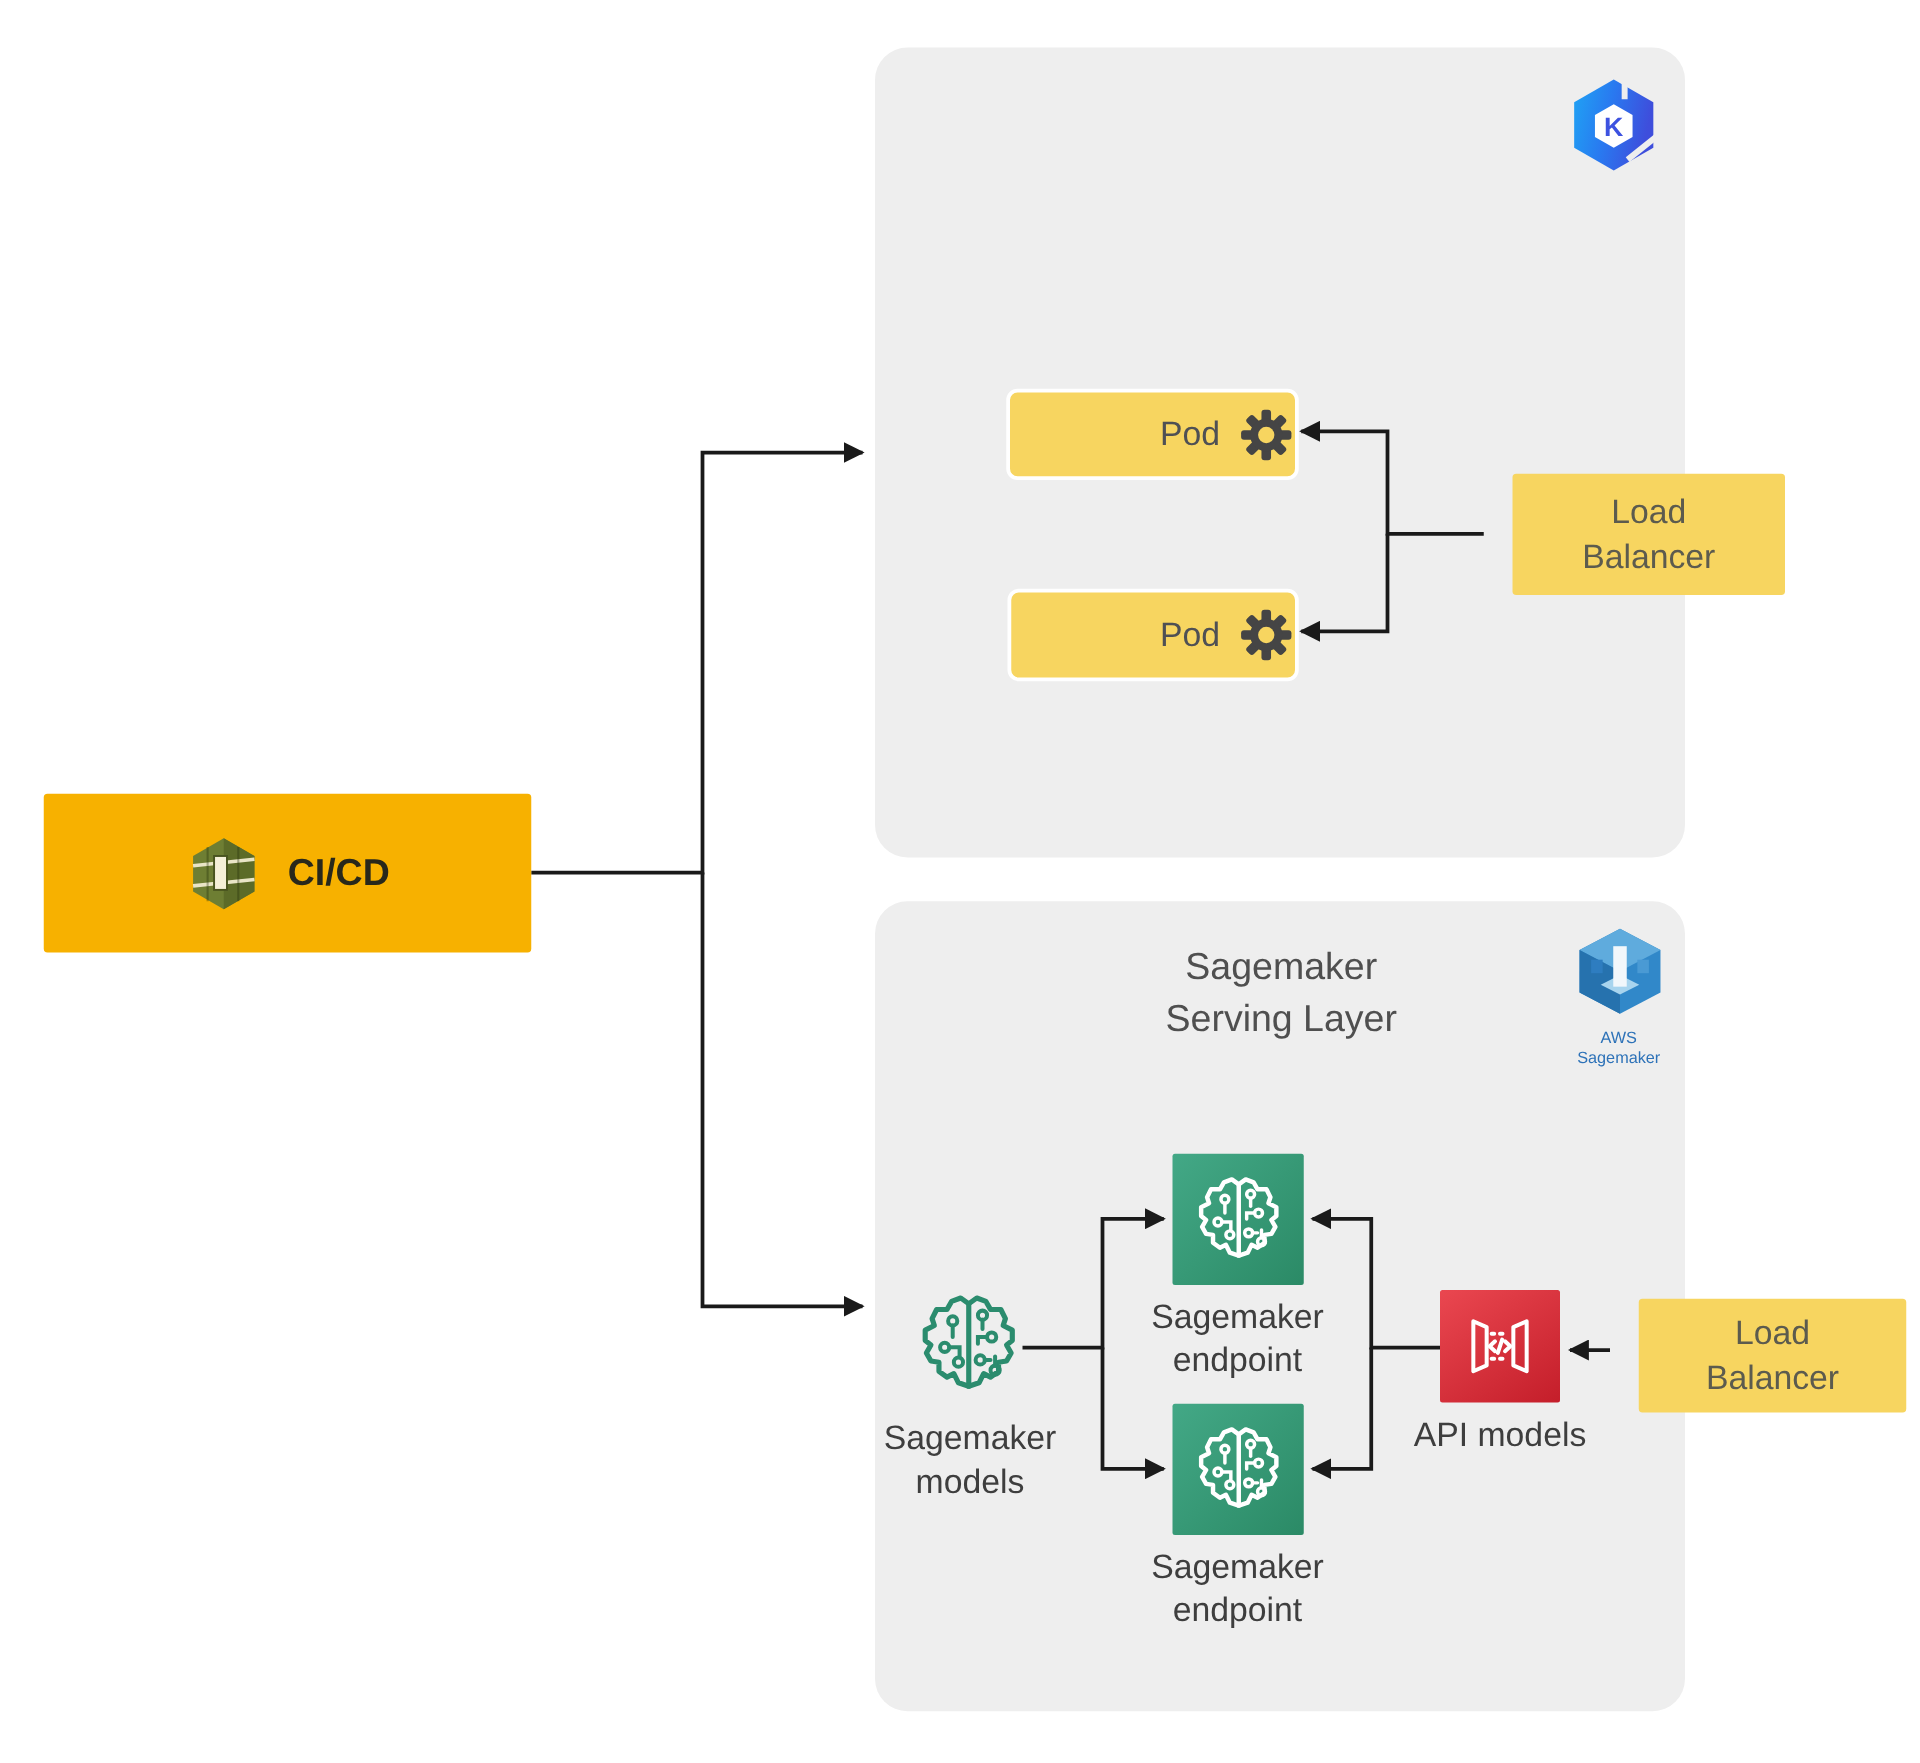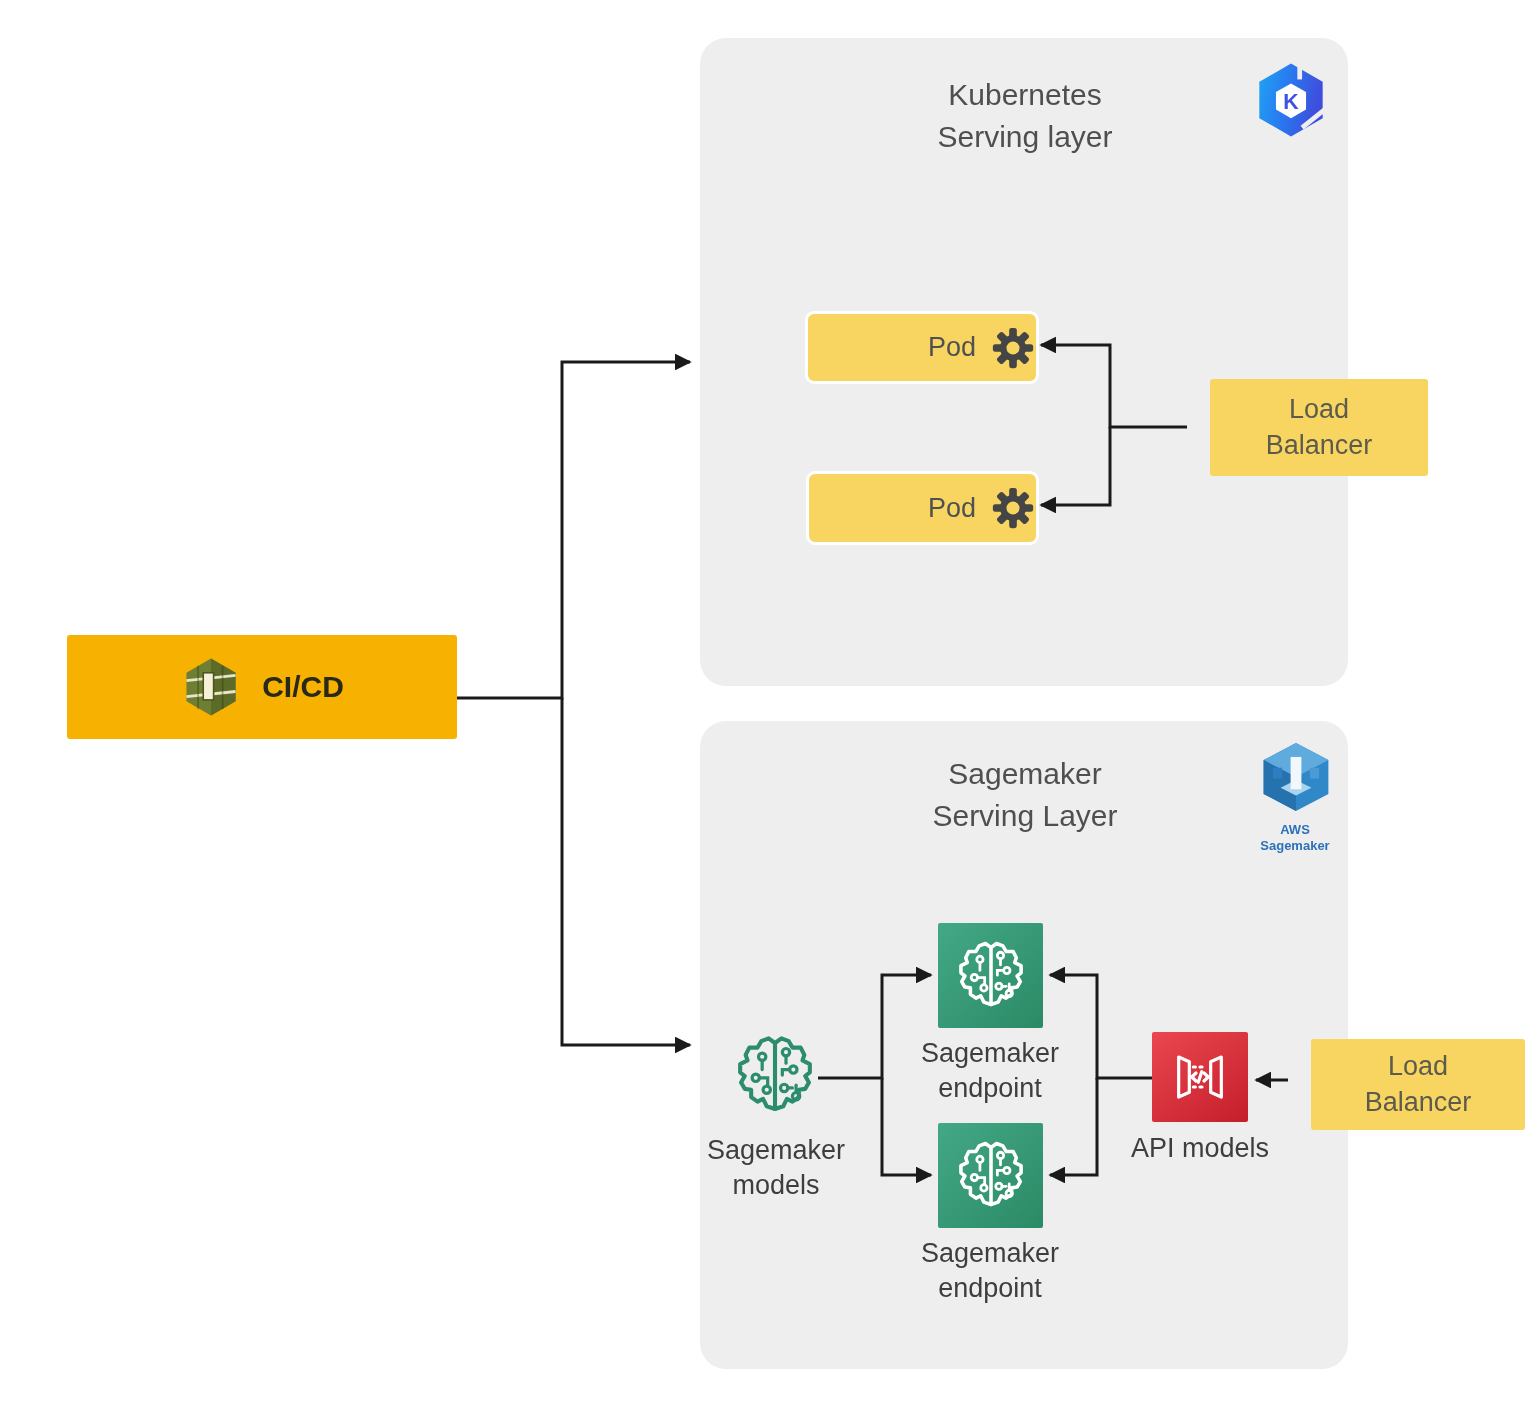--- a/index.html
+++ b/index.html
@@ -25,38 +25,38 @@
     position:absolute;background:#F7D560;border-radius:3px;
     display:flex;align-items:center;justify-content:center;text-align:center;
     font-size:27px;line-height:1.3;color:#5C5B4E;white-space:pre-line;margin-left:23px;
   }
   .pod-box{
     position:absolute;background:#F7D560;border:3px solid #ffffff;border-radius:9px;
     display:flex;align-items:center;justify-content:flex-end;gap:14px;
     font-size:27px;color:#4F5054;
   }
   #cicd-box{
-    position:absolute;left:35px;top:635px;width:390px;height:104px;
+    position:absolute;left:35px;top:635px;width:390px;height:127px;
     background:#F7B100;border-radius:3px;
     display:flex;align-items:center;justify-content:center;gap:20px;
-    font-size:30px;font-weight:600;color:#28281B;margin-left:32px;
+    font-size:30px;font-weight:600;color:#28281B;
   }
   .icon-square{position:absolute;border-radius:2px;display:flex;align-items:center;justify-content:center;}
   #ep1,#ep2{left:938px;width:105px;height:105px;background:linear-gradient(135deg,#43A886,#2B8A66);}
   #ep1{top:923px;} #ep2{top:1123px;}
   #api-gw{left:1152px;top:1032px;width:96px;height:90px;background:linear-gradient(145deg,#EA4750,#C41E2A);}
   .brain{color:#ffffff;}
   .brain.teal{color:#2B8C6E;}
   .brain polygon,.brain path,.brain line,.brain circle{fill:none;stroke:currentColor;}
   .brain polygon,.brain line{stroke-width:4.5;stroke-linejoin:round;stroke-linecap:round;}
   .brain path,.brain circle{stroke-width:3.5;stroke-linecap:round;}
   #connectors{position:absolute;left:0;top:0;width:1536px;height:1410px;pointer-events:none;}
   #sm-logo-caption{
     position:absolute;left:1237px;top:822px;width:116px;text-align:center;
-    font-size:13px;font-weight:bold;line-height:1.2;color:#2D72B8;white-space:pre-line;
+    font-size:13px;font-weight:normal;line-height:1.2;color:#2D72B8;white-space:pre-line;
   }
   svg{display:block;}
 </style>
 </head>
 <body>
 
 <div id="canvas">
 
   <div class="panel" id="k8s-panel"></div>
   <div class="panel" id="sm-panel"></div>
@@ -90,22 +90,20 @@
       <polygon points="24,2 43,13 43,35 24,46 5,35 5,13" fill="#6E7E33"></polygon>
       <polygon points="24,2 43,13 43,35 24,46" fill="#5C6B28"></polygon>
       <path d="M5 19 L43 15" stroke="#E9E5C6" stroke-width="2.2" fill="none"></path>
       <path d="M5 31.5 L43 27.5" stroke="#E9E5C6" stroke-width="2.2" fill="none"></path>
       <path d="M14 7.5 V41 M33 7.5 V41" stroke="rgba(35,45,10,0.35)" stroke-width="1.3" fill="none"></path>
       <rect x="18" y="13" width="8" height="21" fill="#F5F0D7" stroke="#49541F" stroke-width="1.2"></rect>
     </svg>
     <span>CI/CD</span>
   </div>
 
-  <div class="panel-title" style="left:820px;top:74px;">Kubernetes
-Serving layer</div>
 
   <svg style="position:absolute;left:1253px;top:61px;" width="76" height="78" viewBox="0 0 48 48">
     <polygon points="24,1 44,12.5 44,35.5 24,47 4,35.5 4,12.5" fill="url(#kGrad)"></polygon>
     <line x1="29.5" y1="-1" x2="29.5" y2="11" stroke="#EEEEEE" stroke-width="3"></line>
     <line x1="46" y1="29.5" x2="31" y2="41.5" stroke="#EEEEEE" stroke-width="3"></line>
     <polygon points="24,13.5 33.5,19 33.5,30 24,35.5 14.5,30 14.5,19" fill="#ffffff"></polygon>
     <text x="24" y="29.5" font-size="13.5" font-weight="bold" fill="#3D52E0" text-anchor="middle" font-family="Liberation Sans, DejaVu Sans, sans-serif">K</text>
   </svg>
 
   <div class="pod-box" style="left:805px;top:311px;width:228px;height:67px;">

